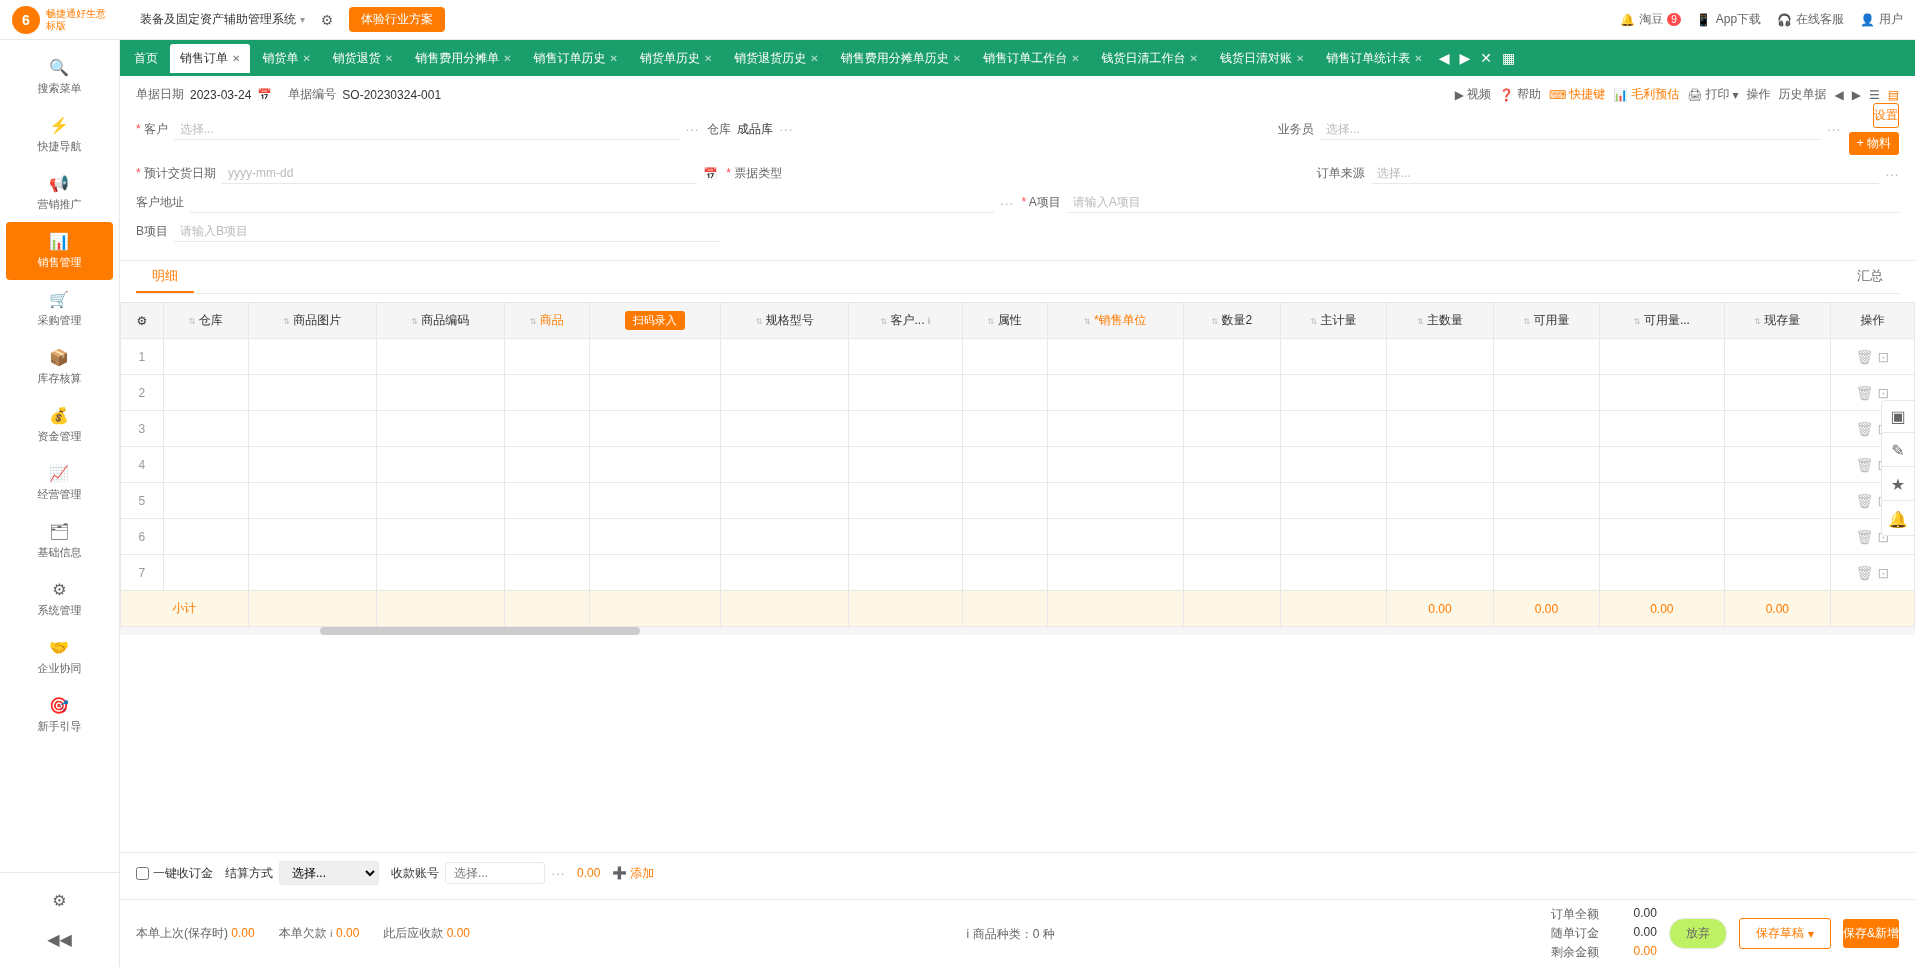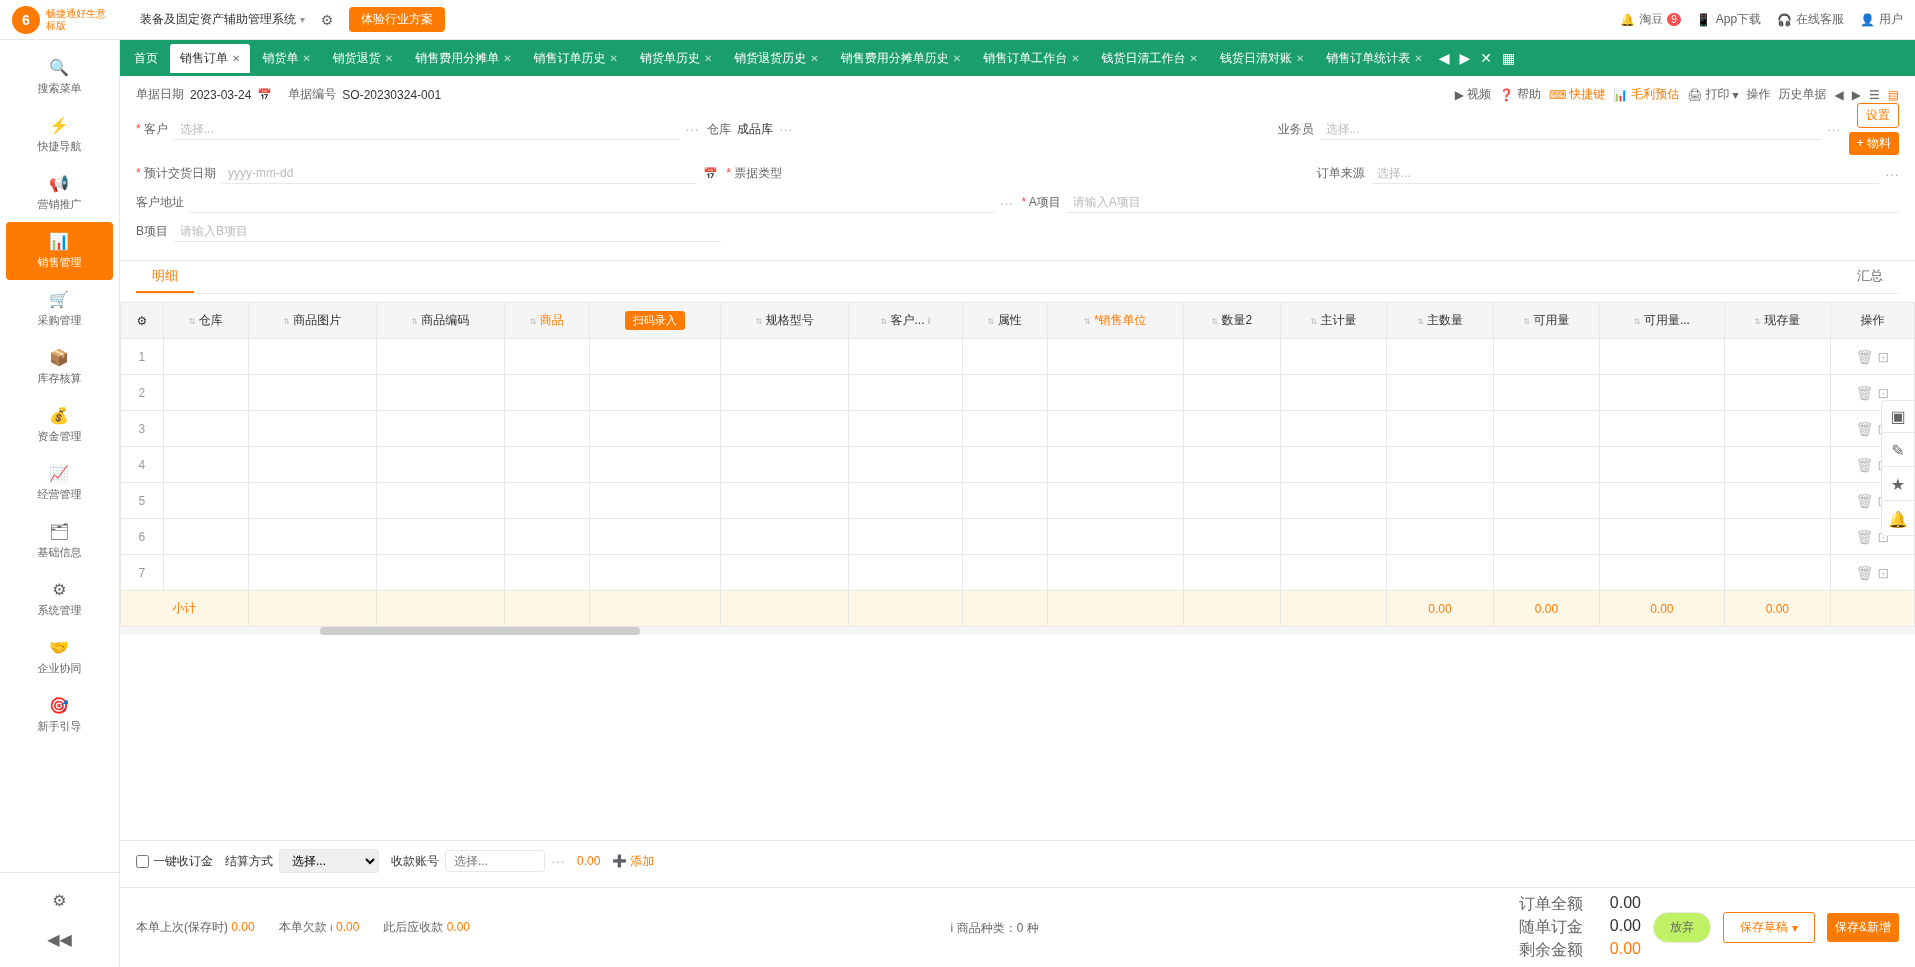--- a/index.html
+++ b/index.html
@@ -175,28 +175,28 @@
     .bottom-field { display: flex; align-items: center; gap: 6px; }
     .bottom-input { border: 1px solid #e8e8e8; padding: 3px 8px; border-radius: 3px; font-size: 12px; width: 100px; }
     .add-btn { color: #ff7a00; cursor: pointer; font-size: 12px; display: flex; align-items: center; gap: 3px; }
     .amount-value { color: #ff7a00; }
 
     
     .footer-bar { display: flex; align-items: center; justify-content: space-between; padding: 6px 16px; background: #fff; border-top: 1px solid #e8e8e8; }
     .footer-left { display: flex; gap: 24px; font-size: 12px; color: #666; }
     .footer-center { font-size: 12px; color: #666; }
     .footer-right { display: flex; align-items: center; gap: 12px; }
-    .order-summary { display: flex; flex-direction: column; align-items: flex-end; gap: 2px; font-size: 16px; }
+    .order-summary { display: flex; flex-direction: column; align-items: flex-end; gap: 2px; font-size: 12px; }
     .order-summary-item { display: flex; gap: 8px; }
     .order-label { color: #666; }
     .order-value { color: #333; min-width: 50px; text-align: right; }
     .order-value.orange { color: #ff7a00; }
     .btn-discard { border: 1px solid #e8e8e8; background: #bef264; padding: 6px 16px; border-radius: 15px; cursor: pointer; font-size: 12px; color: #666; }
     .btn-save-draft { border: 1px solid #ff7a00; background: #fff; padding: 6px 16px; border-radius: 3px; cursor: pointer; font-size: 12px; color: #ff7a00; display: flex; align-items: center; gap: 4px; }
-    .btn-save-new { background: #ff7a00; color: #fff; border: none; padding: 6px 8px; border-radius: 3px; cursor: pointer; font-size: 12px; }
+    .btn-save-new { background: #ff7a00; color: #fff; border: none; padding: 6px 0; border-radius: 3px; cursor: pointer; font-size: 12px; }
 
     
     .right-float {
       position: fixed;
       right: 0;
       top: 50%;
       transform: translateY(-50%);
       display: flex;
       flex-direction: column;
       gap: 2px;
@@ -215,21 +215,21 @@
       font-size: 16px;
       border-bottom: 1px solid #e8e8e8;
     }
     .float-btn:last-child { border-bottom: none; }
     .float-btn.orange { color: #ff7a00; }
 
     .scroll-bar-area { height: 8px; background: #f5f5f5; }
     .scroll-bar { width: 320px; height: 8px; background: #ccc; border-radius: 4px; margin-left: 200px; }
 
     
-    .setup-btn { border: 1px solid #ff7a00; color: #ff7a00; background: #fff; padding: 3px 8px; border-radius: 3px; cursor: pointer; font-size: 12px; }
+    .setup-btn { border: 1px solid #ff7a00; color: #ff7a00; background: #fff; padding: 3px 0; border-radius: 3px; cursor: pointer; font-size: 12px; }
     .add-product-btn { background: #ff7a00; color: #fff; border: none; padding: 3px 8px; border-radius: 3px; cursor: pointer; font-size: 12px; }
 
     .form-right-btns { display: flex; flex-direction: column; gap: 4px; align-items: flex-end; }
 
     .section { background: #fff; }
 
     .main-content { flex: 1; display: flex; flex-direction: column; overflow: hidden; }
   </style>
 </head>
 <body>

